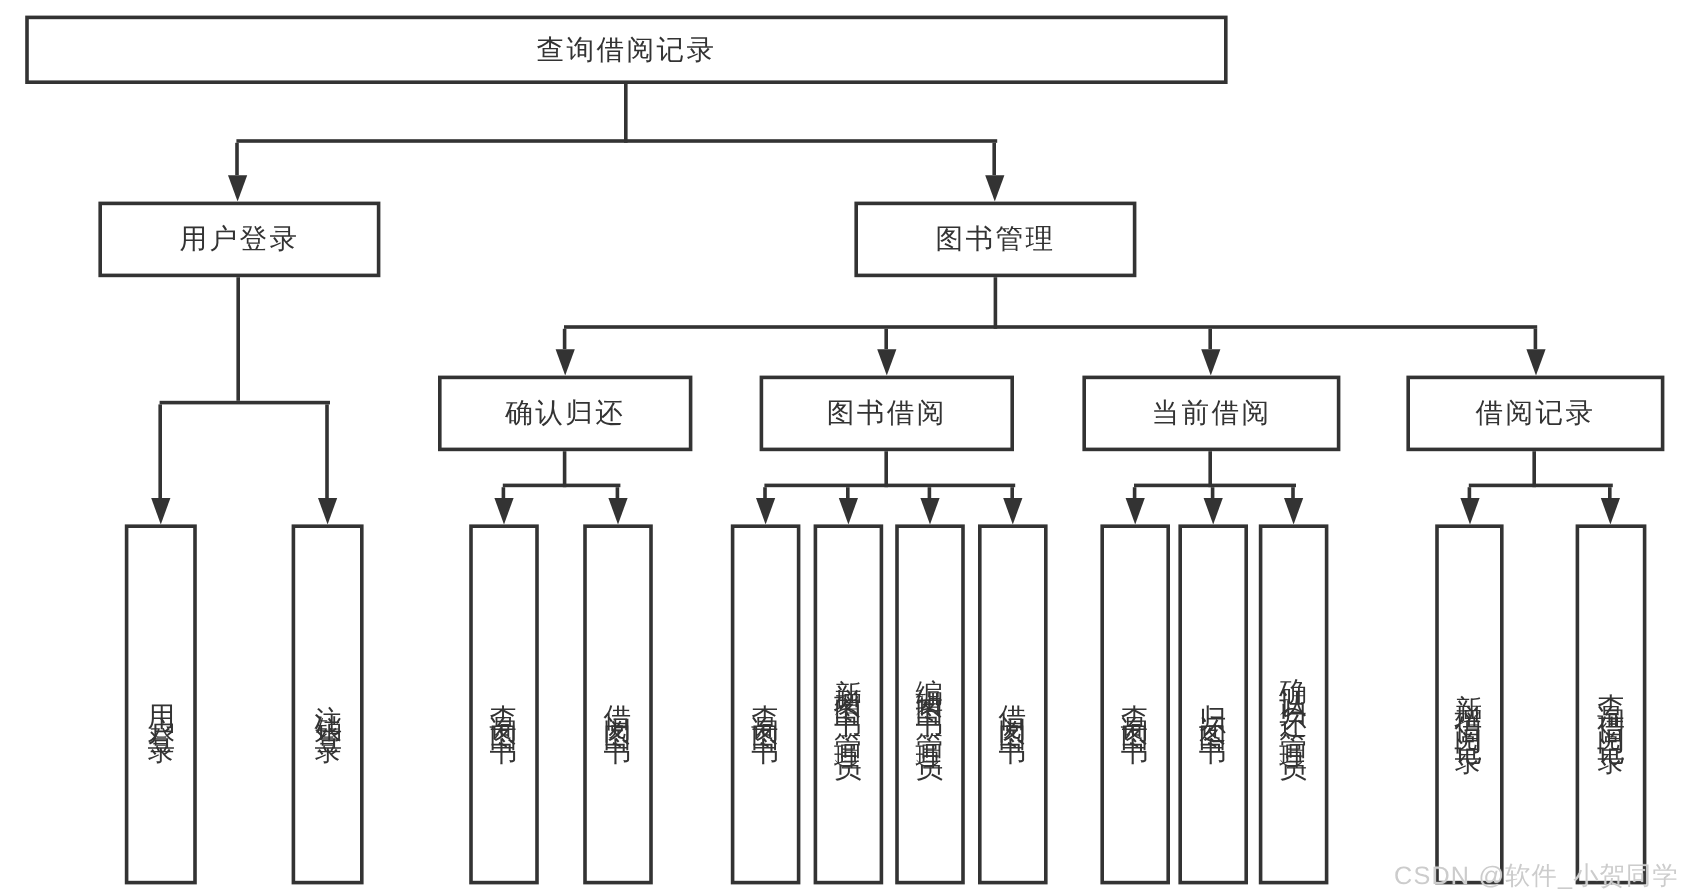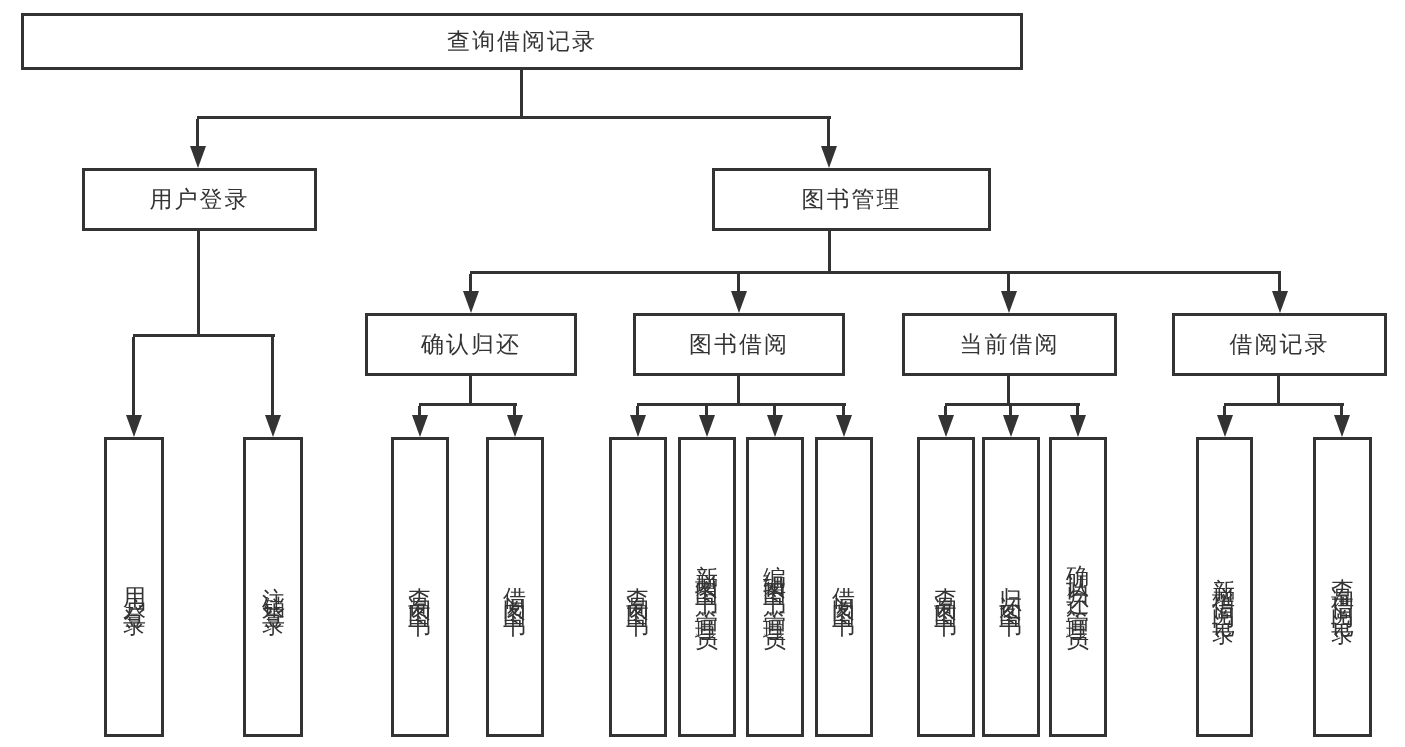--- a/index.html
+++ b/index.html
@@ -85,21 +85,21 @@
   <div class="hbox" style="left:21px; top:13px; width:1002px; height:57px;">查询借阅记录</div>
 
   <div class="vline" style="left:520px; top:69px; height:50px;"></div>
   <div class="hline" style="left:197px; top:116px; width:634px;"></div>
   <div class="vline" style="left:196px; top:119px; height:27px;"></div>
   <div class="arrowhead" style="left:190px; top:146px;"></div>
   <div class="vline" style="left:827px; top:119px; height:27px;"></div>
   <div class="arrowhead" style="left:821px; top:146px;"></div>
 
   <div class="hbox" style="left:82px; top:168px; width:235px; height:63px;">用户登录</div>
-  <div class="hbox" style="left:712px; top:168px; width:279px; height:63px;">图书管理</div>
+  <div class="hbox" style="left:712px; top:168px; width:235px; height:63px;">图书管理</div>
 
   <div class="vline" style="left:197px; top:231px; height:103px;"></div>
   <div class="hline" style="left:133px; top:334px; width:142px;"></div>
   <div class="vline" style="left:132px; top:337px; height:78px;"></div>
   <div class="arrowhead" style="left:126px; top:415px;"></div>
   <div class="vline" style="left:271px; top:337px; height:78px;"></div>
   <div class="arrowhead" style="left:265px; top:415px;"></div>
 
   <div class="vline" style="left:828px; top:231px; height:43px;"></div>
   <div class="hline" style="left:470px; top:271px; width:811px;"></div>
@@ -162,14 +162,15 @@
   <div class="vbox" style="left:746px; width:58px;">编辑图书（管理员）</div>
   <div class="vbox" style="left:815px; width:58px;">借阅图书</div>
 
   <div class="vbox" style="left:917px; width:58px;">查询图书</div>
   <div class="vbox" style="left:982px; width:58px;">归还图书</div>
   <div class="vbox" style="left:1049px; width:58px;">确认归还（管理员）</div>
 
   <div class="vbox" style="left:1196px; width:57px;">新增借阅记录</div>
   <div class="vbox" style="left:1313px; width:59px;">查询借阅记录</div>
 
+  <div class="watermark">CSDN @软件_小贺同学</div>
 
 </div>
 
 </body></html>

